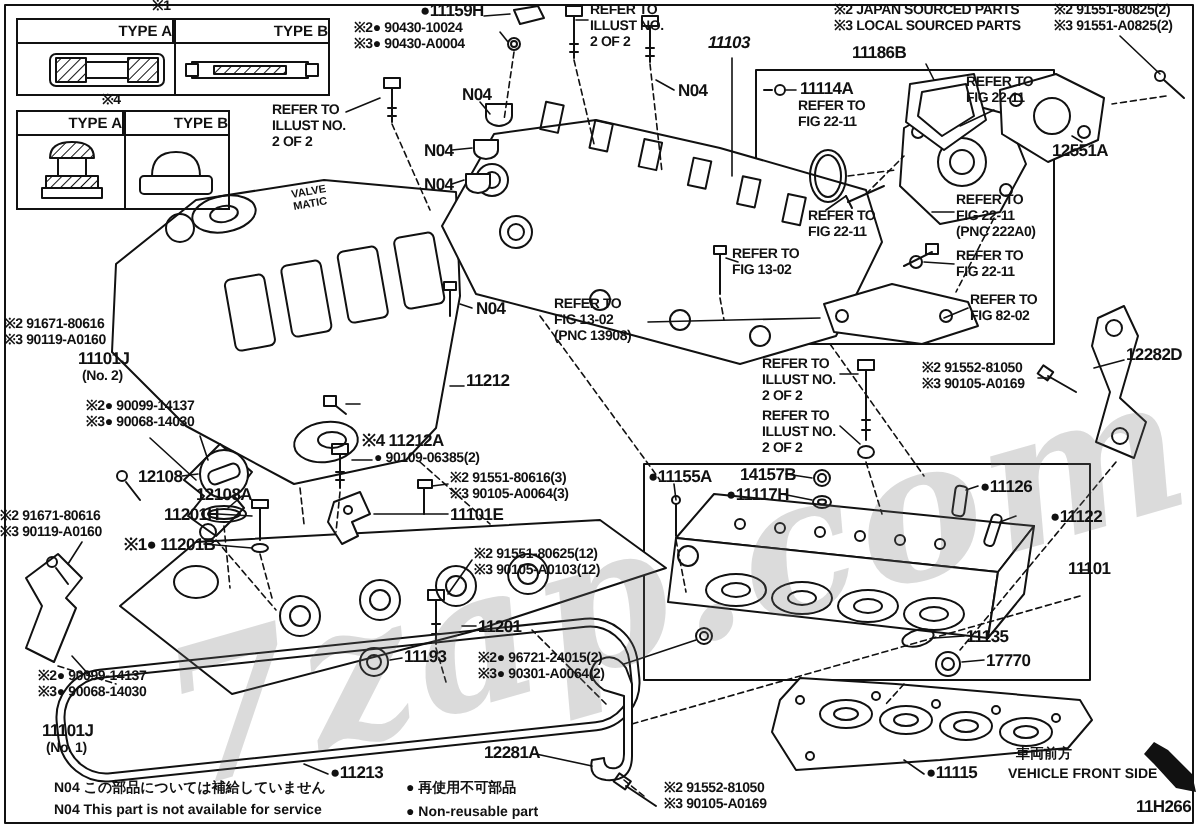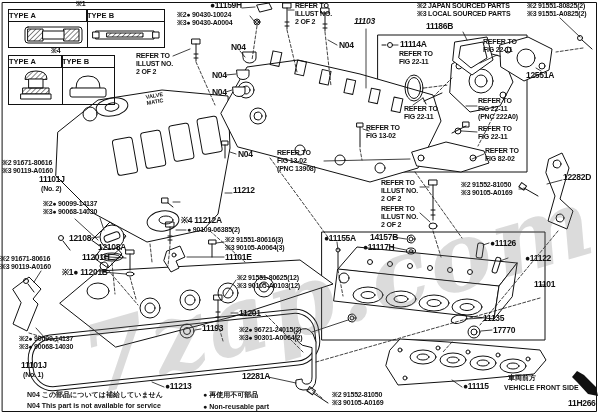--- a/index.html
+++ b/index.html
@@ -9,21 +9,21 @@
   #wm{position:absolute;left:70px;top:310px;z-index:2;font:bold italic 95px "DejaVu Serif",serif;
       color:rgba(110,110,110,0.25);transform:rotate(-16deg);transform-origin:left top;
       letter-spacing:3px;pointer-events:none;white-space:pre;}
   #label-layer{position:absolute;left:0;top:0;width:600px;height:414px;z-index:4;}
   .lbl{position:absolute;font:bold 7px/1.12 "Liberation Sans",sans-serif;color:#111;
        white-space:pre;letter-spacing:-0.2px;}
   .lbl.lg{font-size:8.5px;letter-spacing:-0.3px;}
   .note{position:absolute;font:bold 7px/1.1 "Liberation Sans",sans-serif;color:#111;white-space:pre;z-index:4;}
   .typetbl{position:absolute;border:1px solid #111;z-index:3;}
   .tt-head{display:flex;border-bottom:1px solid #111;}
-  .tt-cell{flex:1;text-align:left;font:bold 7.5px/11px "Liberation Sans",sans-serif;color:#111;}
+  .tt-cell{flex:1;text-align:right;font:bold 7.5px/11px "Liberation Sans",sans-serif;color:#111;}
   .tt-cell + .tt-cell{border-left:1px solid #111;}
   .tt-div{position:absolute;left:50%;top:0;bottom:0;border-left:1px solid #111;}
 </style>
 </head>
 <body>
 
 <div id="stage">
 
   <svg id="art" width="600" height="414" viewBox="0 0 600 414">
     <defs>

